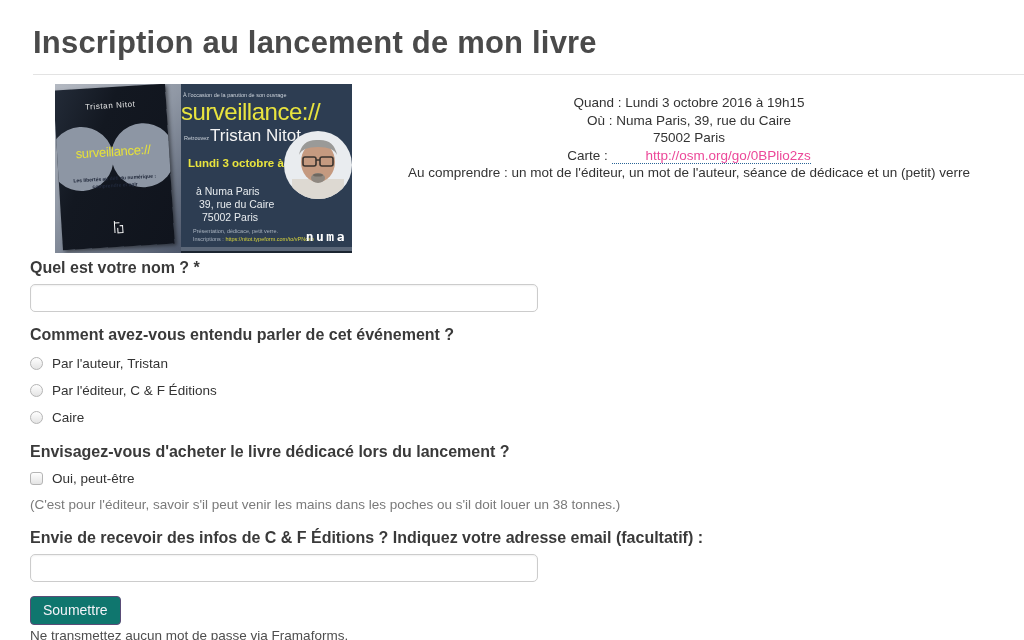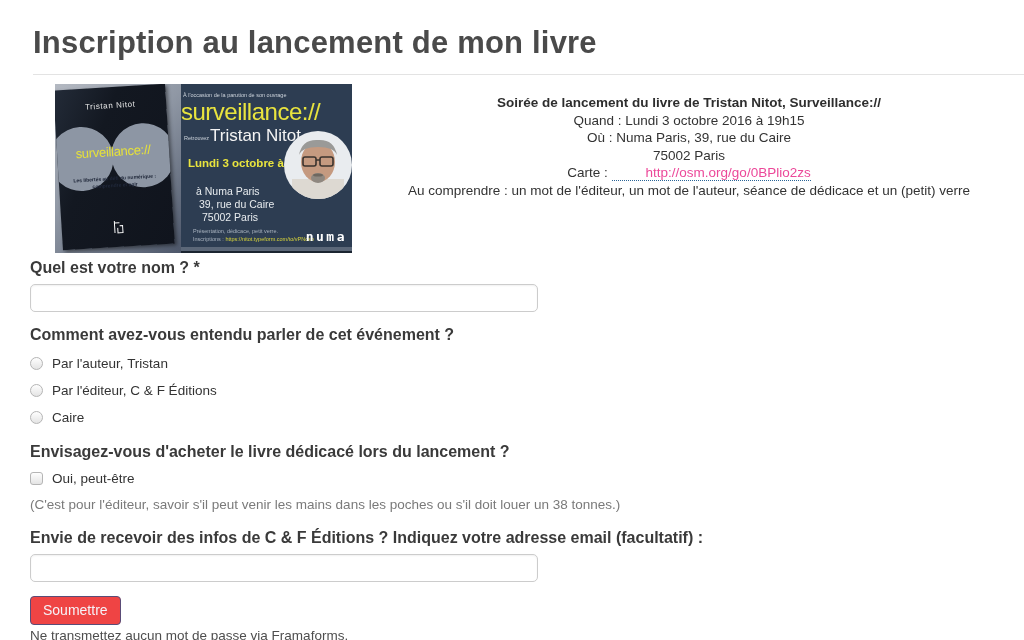--- a/index.html
+++ b/index.html
@@ -133,21 +133,21 @@
   }
   .radio-ctrl { border-radius: 50%; }
   .check-ctrl { border-radius: 3px; }
   .option-label { font-size: 13.5px; color: #333; }
 
   .help-text { margin-top: 9px; color: #7a7a7a; font-size: 13.5px; line-height: 17px; }
 
   .submit-btn {
     display: inline-block;
     margin-top: 14px;
-    background: #ef4444;
+    background: #0f766e;
     border: 1px solid #5a4c77;
     border-radius: 4px;
     color: #f5f3f8;
     font-family: "Liberation Sans", sans-serif;
     font-size: 14px;
     padding: 5px 12px 6px 12px;
     cursor: pointer;
   }
   .footer-note { margin-top: 3px; color: #4e4e4e; font-size: 13.5px; }
 </style>
@@ -209,21 +209,20 @@
             <line x1="32" y1="29" x2="36" y2="29" stroke="#3a332e" stroke-width="1.4"></line>
             <ellipse cx="34" cy="47" rx="7" ry="5" fill="#8f8880"></ellipse>
             <ellipse cx="34" cy="44" rx="5" ry="1.6" fill="#6e675f"></ellipse>
           </g>
         </svg>
       </div>
       <div class="f-numa">numa</div>
     </div>
 
     <div class="event-info">
-      <div class="bold-line">Soirée de lancement du livre de Tristan Nitot, Surveillance://</div>
       <div>Quand : Lundi 3 octobre 2016 à 19h15</div>
       <div>Où : Numa Paris, 39, rue du Caire</div>
       <div>75002 Paris</div>
       <div>
         <span>Carte : </span><a href="#" class="map-link">http://osm.org/go/0BPlio2zs</a>
       </div>
       <div>Au comprendre : un mot de l'éditeur, un mot de l'auteur, séance de dédicace et un (petit) verre</div>
     </div>
   </div>
 

